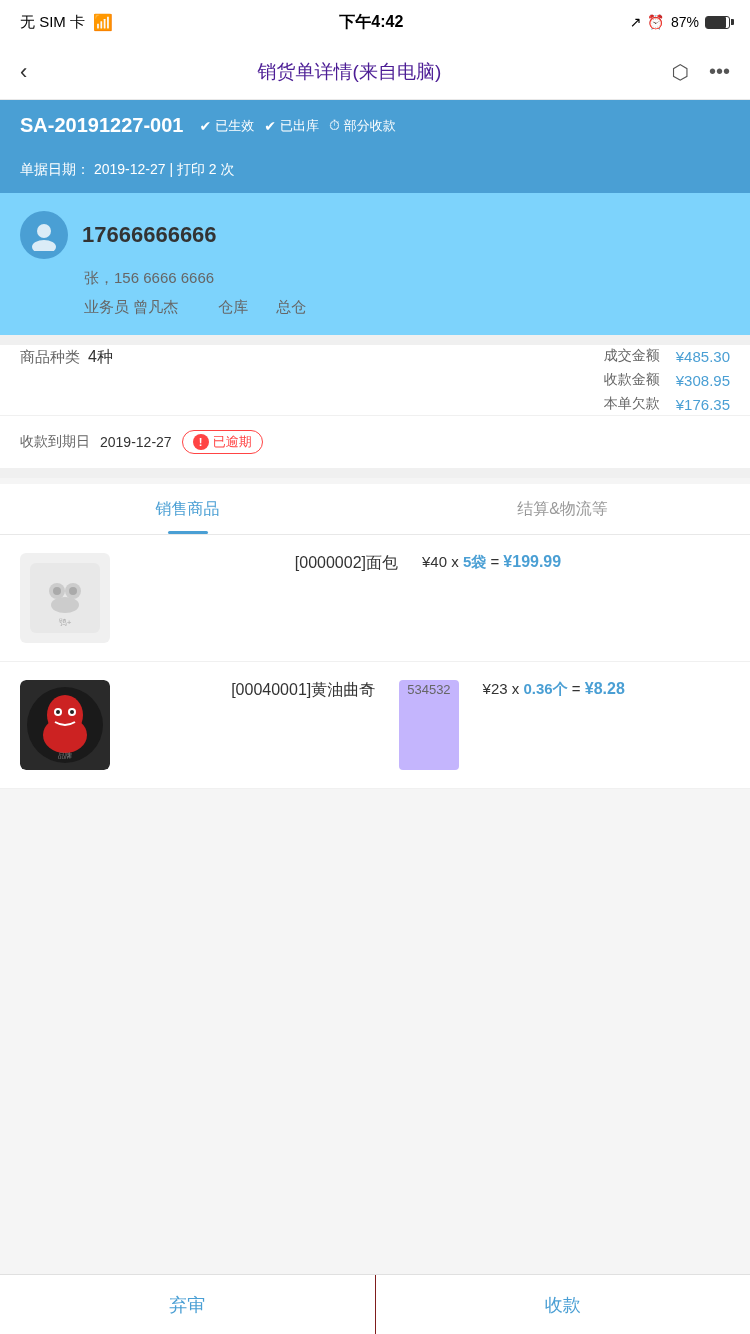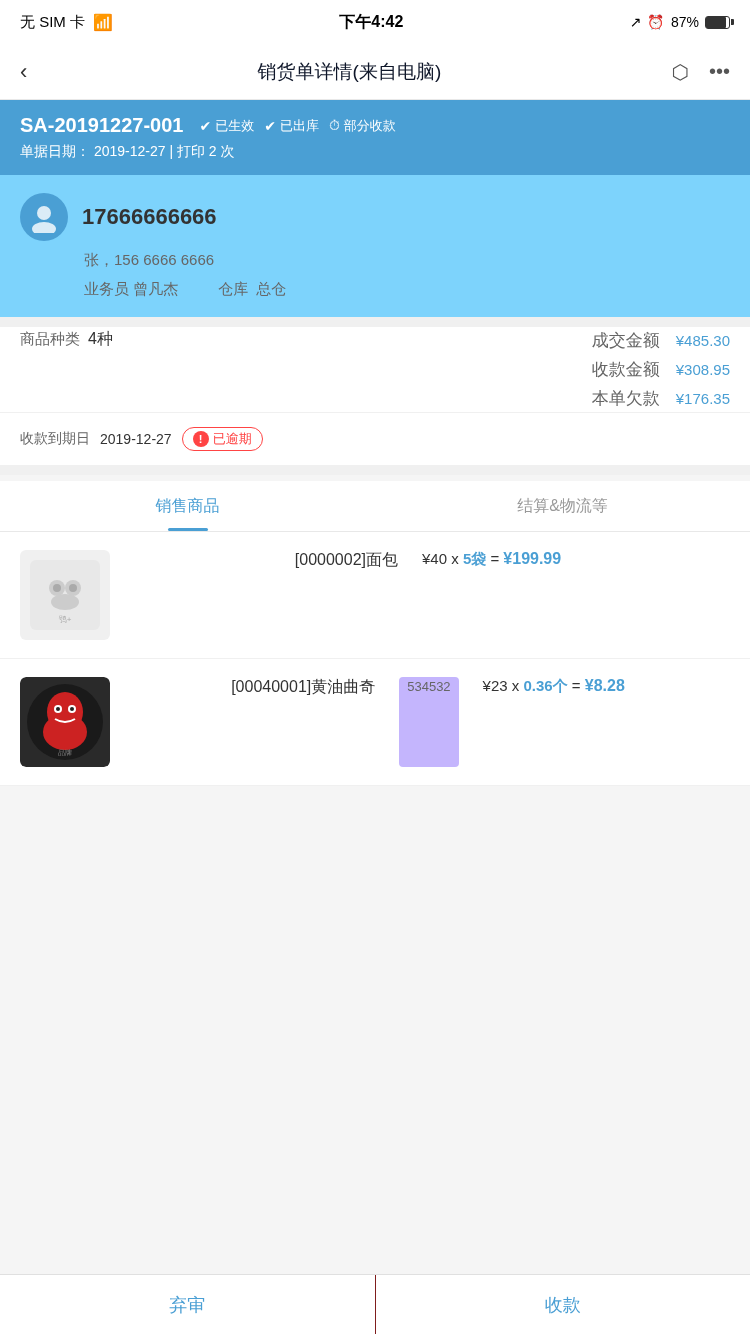--- a/index.html
+++ b/index.html
@@ -42,34 +42,34 @@
     .nav-bar {
       background: white;
       height: 56px;
       display: flex;
       align-items: center;
       justify-content: space-between;
       padding: 0 20px;
       border-bottom: 1px solid #e8e8e8;
     }
     .nav-back { font-size: 22px; color: #333; cursor: pointer; }
-    .nav-title { font-size: 19px; font-weight: 500; color: #0f172a; }
+    .nav-title { font-size: 19px; font-weight: 500; color: #4c1d95; }
     .nav-actions { display: flex; gap: 20px; align-items: center; }
     .nav-icon { font-size: 20px; color: #555; cursor: pointer; }
 
     
     .header-banner {
       background: #4A9FD4;
       padding: 14px 20px;
     }
     .header-top {
       display: flex;
       align-items: center;
       gap: 16px;
-      margin-bottom: 6px;
+      margin-bottom: 24px;
     }
     .order-id {
       font-size: 20px;
       font-weight: 700;
       color: white;
     }
     .status-badges {
       display: flex;
       gap: 10px;
       align-items: center;
@@ -154,21 +154,21 @@
       display: flex;
       flex-direction: column;
       gap: 6px;
       align-items: flex-end;
     }
     .amount-row {
       display: flex;
       gap: 16px;
       align-items: center;
     }
-    .amount-label { font-size: 17px; color: #666; }
+    .amount-label { font-size: 14px; color: #666; }
     .amount-value { font-size: 15px; color: #4A9FD4; font-weight: 500; }
 
     
     .due-date-section {
       background: white;
       padding: 14px 20px;
       display: flex;
       align-items: center;
       gap: 10px;
       border-top: 1px solid #f0f0f0;
@@ -383,21 +383,21 @@
     <span class="customer-name">17666666666</span>
   </div>
   <div class="customer-phone">张，156 6666 6666</div>
   <div class="customer-meta">
     <div class="meta-item">
       <span>业务员</span>
       <span style="">曾凡杰</span>
     </div>
     <div class="meta-item">
       <span>仓库</span>
-      <span style="margin-left:4px;">总仓</span>
+      <span style="margin-left:24px;">总仓</span>
     </div>
   </div>
 </div>
 
 <div class="divider"></div>
 
 <div class="summary-section">
   <div class="summary-row">
     <div class="summary-left">
       <span class="summary-label">商品种类</span>

